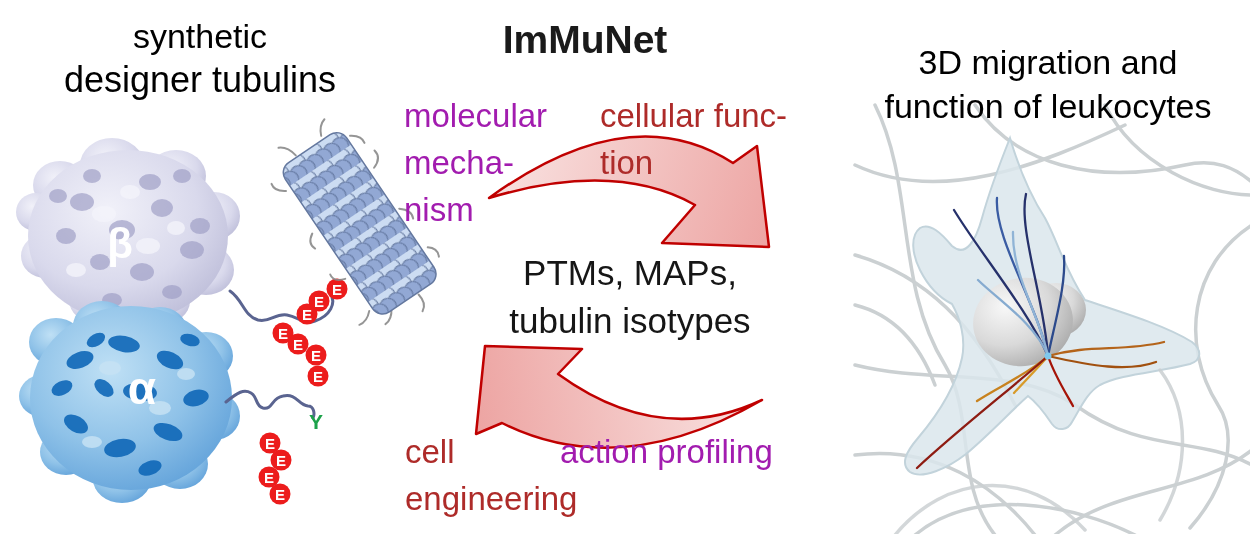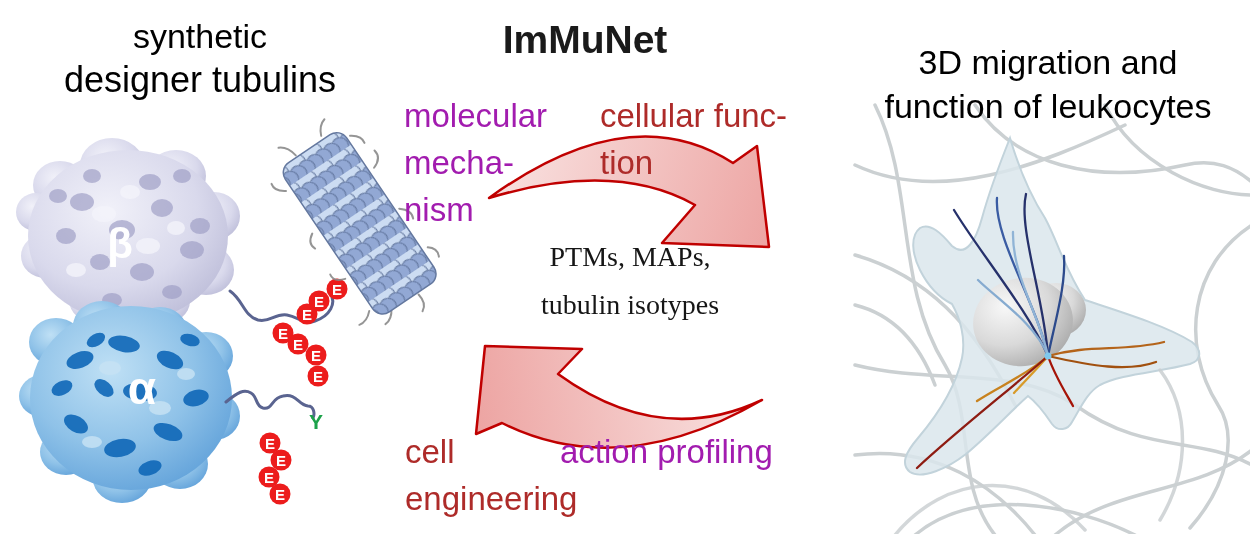--- a/index.html
+++ b/index.html
@@ -18,21 +18,21 @@
   #left-title{left:20px;top:14px;width:360px;}
   #left-title .l2{font-size:36px;}
   #center-title{left:455px;top:18px;width:260px;font-size:39px;font-weight:bold;}
   #right-title{left:848px;top:12px;width:400px;margin-top:28px;}
 
   .cycle-label{font-size:33px;line-height:47px;}
   .salmon{color:#a21caf;}
   .darkred{color:#AE2B29;}
   #lbl-molecular{left:404px;top:92px;width:180px;}
   #lbl-cellfunc{left:600px;top:92px;width:252px;}
-  #lbl-hub{left:450px;top:233px;width:360px;font-size:28px;line-height:48px;color:#161616;font-family:Liberation Serif, serif;}
+  #lbl-hub{left:450px;top:249px;width:360px;font-size:35px;line-height:48px;color:#161616;}
   #lbl-celleng{left:405px;top:428px;width:220px;}
   #lbl-interaction{left:560px;top:428px;width:290px;}
 </style>
 </head>
 <body>
 
 <div id="stage">
 
   <svg id="artwork" width="1250" height="534" viewBox="0 0 1250 534">
     <defs>

